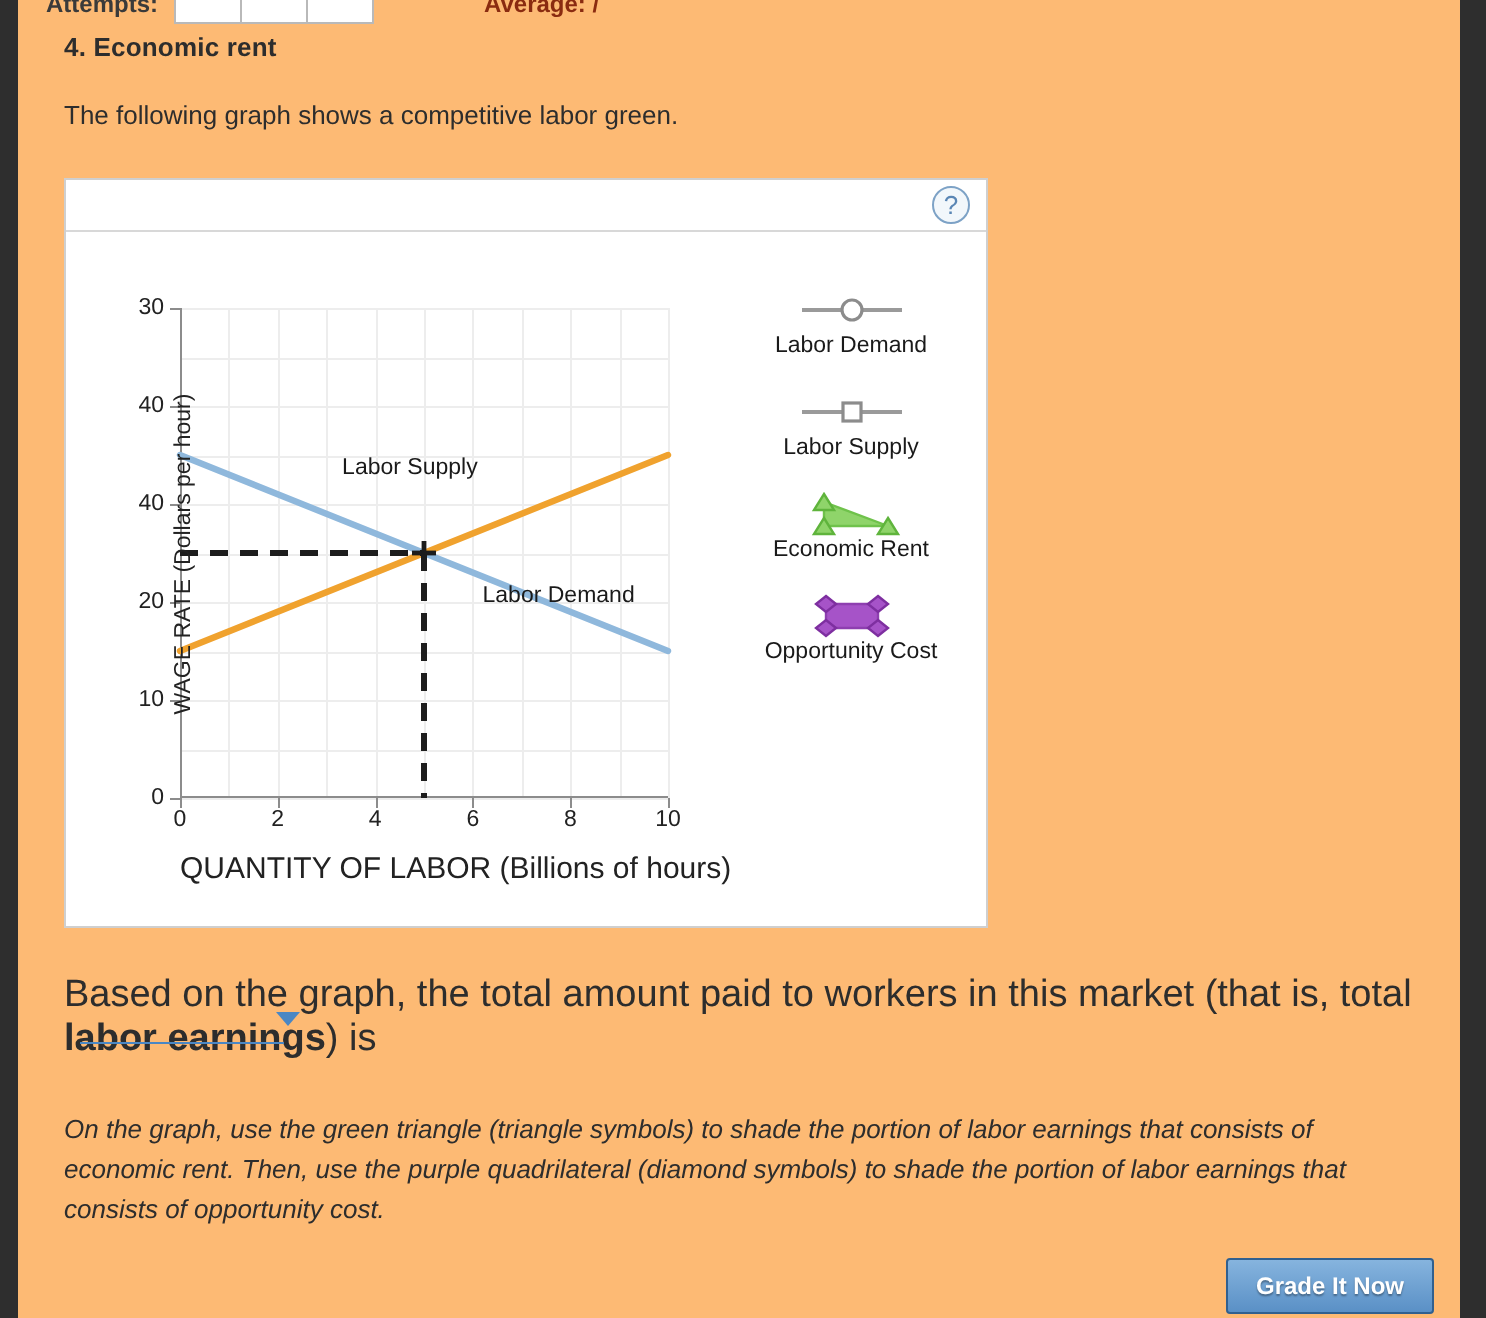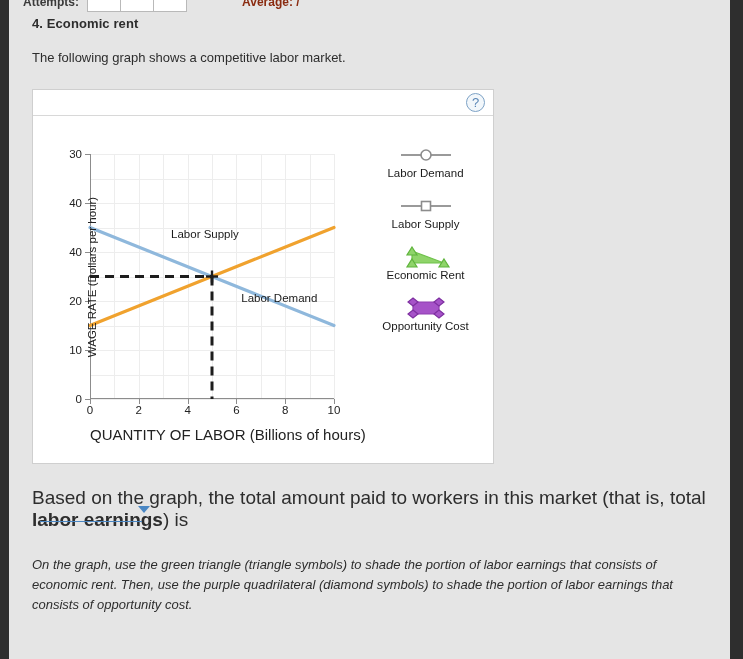--- a/index.html
+++ b/index.html
@@ -3,21 +3,21 @@
 <meta charset="utf-8">
 <style>
   * { box-sizing: border-box; }
   html, body { margin: 0; padding: 0; }
   body {
     width: 743px; height: 659px;
     background: #2e2e2e;
     font-family: "Liberation Sans", sans-serif;
     overflow: hidden;
   }
-  #page { position: absolute; left: 9px; top: 0; width: 721px; height: 659px; background: #e5e5e5; overflow: hidden; }
+  #page { position: absolute; left: 9px; top: 0; width: 721px; height: 659px; background: #fdba74; overflow: hidden; }
 
   
   .stub-row { position: absolute; left: 14px; top: -9px; height: 22px; display: flex; align-items: center; gap: 0; }
   .stub-label { font-size: 12px; font-weight: bold; color: #3a3a3a; margin-right: 8px; }
   .stub-box { width: 34px; height: 20px; border: 1px solid #b9b9b9; background: #fff; margin-right: -1px; }
   .stub-avg { font-size: 12px; font-weight: bold; color: #8a2b10; margin-left: 56px; }
 
   
   .q-title { position: absolute; left: 23px; top: 16px; font-size: 13px; font-weight: bold; color: #2d2d2d; letter-spacing: .1px; }
   .q-intro { position: absolute; left: 23px; top: 50px; font-size: 13px; color: #2d2d2d; }
@@ -81,21 +81,21 @@
 
   <div class="stub-row">
     <span class="stub-label">Attempts:</span>
     <span class="stub-box"></span>
     <span class="stub-box"></span>
     <span class="stub-box"></span>
     <span class="stub-avg">Average: /</span>
   </div>
 
   <div class="q-title">4. Economic rent</div>
-  <div class="q-intro">The following graph shows a competitive labor market.</div>
+  <div class="q-intro">The following graph shows a competitive labor green.</div>
 
   <div class="graph-panel">
     <div class="graph-toolbar">
       <div class="help-icon">?</div>
     </div>
 
     <div class="graph-body">
       <div class="plot">
         <div class="plot-grid" id="grid">
             <div class="gl-v" style="left: 0px;"></div>
@@ -226,15 +226,16 @@
   <div class="dd-wrap">
     <div class="dd">
       <span class="dd-caret"></span>
     </div>
     <span class="dd-period">.</span>
   </div>
 
   <div class="instructions">On the graph, use the green triangle (triangle symbols) to shade the portion of labor earnings that consists of economic rent. Then, use the purple quadrilateral (diamond symbols) to shade the portion of labor earnings that consists of opportunity cost.</div>
 
   <div class="btn-row">
+    <button class="btn">Grade It Now</button>
   </div>
 
 </div>
 
 </body></html>

